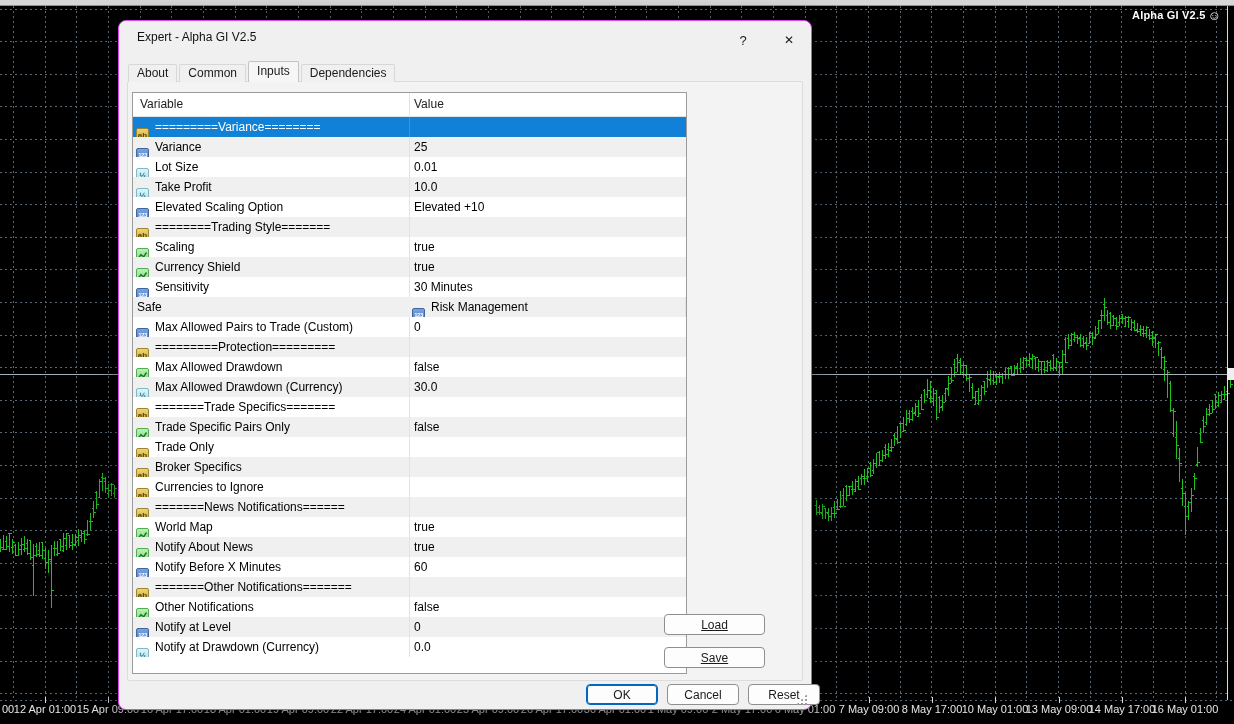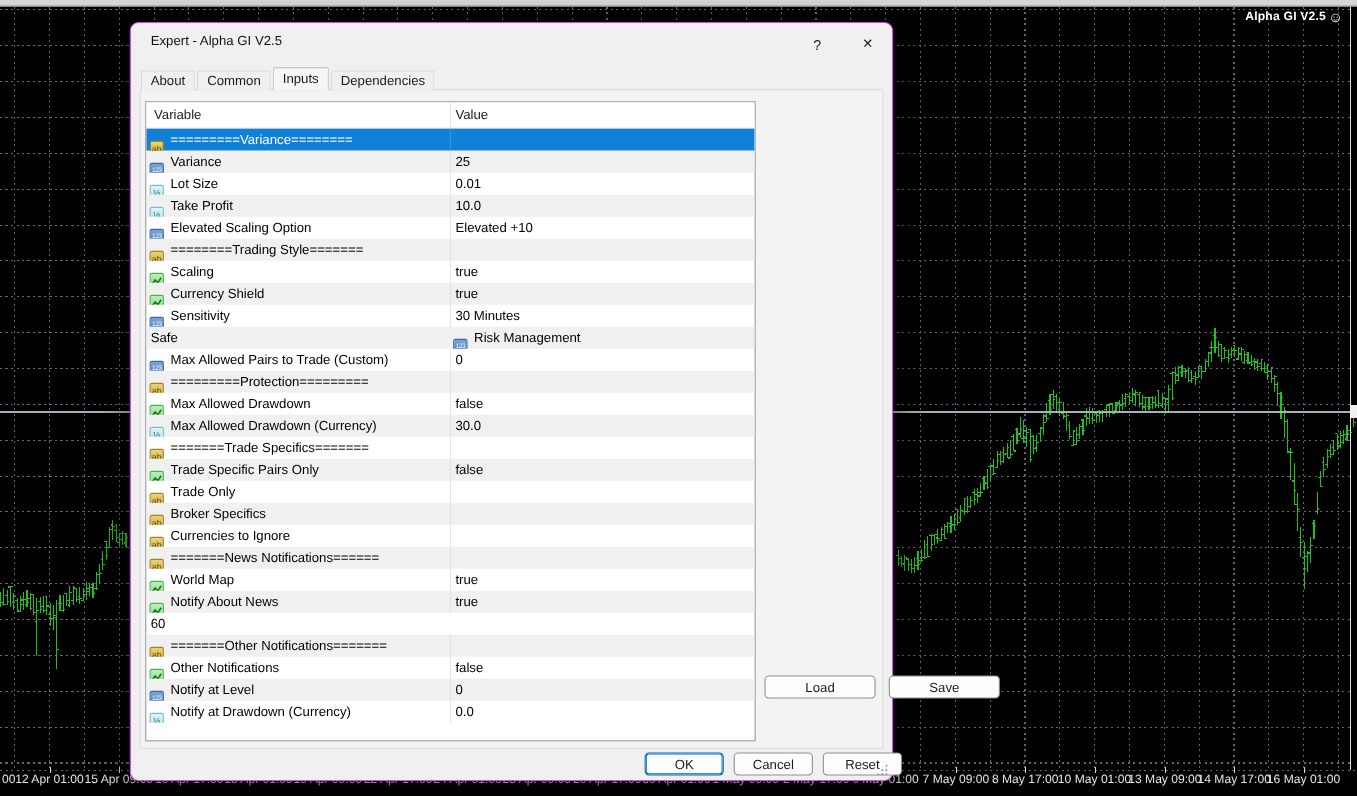--- a/index.html
+++ b/index.html
@@ -41,27 +41,27 @@
   .row{display:flex;height:20px;font-size:12px;color:#000;}
   .row.alt{background:#f0f0f0;}
   .row.selected{background:#1180d7;color:#fff;}
   .cell{box-sizing:border-box;display:flex;align-items:center;overflow:hidden;white-space:nowrap;}
   .cell.var{width:277px;padding-left:3px;border-right:1px solid #e3e3e3;}
   .row.selected .cell.var{border-right-color:#3b93e0;}
   .cell.val{flex:1;padding-left:4px;}
   .cell.var .lbl{margin-left:6px;}
 
   .icon{width:13px;height:15px;border-radius:2px;box-sizing:border-box;display:flex;align-items:center;
-        justify-content:center;flex:0 0 13px;font-weight:normal;margin-top:16px;}
+        justify-content:center;flex:0 0 13px;font-weight:bold;margin-top:16px;}
   .icon.str{background:linear-gradient(#ecd476,#c7a43c);border:1px solid #a08428;color:#5a4500;font-size:8px;}
   .icon.int{background:linear-gradient(#7aa4dd,#4a77b8);border:1px solid #3f66a0;color:#fff;font-size:6px;letter-spacing:-.5px;}
   .icon.dbl{background:linear-gradient(#dff4f9,#a9dde8);border:1px solid #7fb9c6;color:#1f6c7a;font-size:8px;}
   .icon.bool{background:linear-gradient(#bdeebd,#84d584);border:1px solid #4faf4f;}
 
-  #side-buttons{position:absolute;left:567px;top:532px;display:flex;gap:12px;}
+  #side-buttons{position:absolute;left:536px;top:532px;display:flex;flex-direction:column;gap:12px;text-decoration:underline;}
   .btn{box-sizing:border-box;width:101px;height:21px;background:#fdfdfd;border:1px solid #8f8f8f;border-radius:4px;
        font-family:"Liberation Sans",sans-serif;font-size:12px;color:#1a1a1a;display:flex;align-items:center;justify-content:center;}
   #bottom-buttons{position:absolute;left:451px;top:663px;display:flex;gap:9px;padding-left:16px;}
   #bottom-buttons .btn{width:72px;}
   .btn.default{border:1px solid #0067c0;box-shadow:0 0 0 1px #0067c0 inset;}
 
   .grip{position:absolute;right:4px;bottom:4px;width:11px;height:11px;
         background-image:radial-gradient(#9a9a9a 1px,transparent 1.2px);background-size:4px 4px;
         clip-path:polygon(100% 0,100% 100%,0 100%);}
 </style>
@@ -914,20 +914,24 @@
                 <span class="icon bool">
                   <svg width="11" height="11" viewBox="0 0 11 11">
                     <polyline points="1.5,8 4,4.5 6.5,7 9.5,2.5" fill="none" stroke="#1c7a1c" stroke-width="1.4"></polyline>
                   </svg>
                 </span>
                 <span class="lbl">Notify About News</span>
               </div>
               <div class="cell val">true</div>
             </div>
             <div class="row">
+              <div class="cell var">
+                <span class="icon int">123</span>
+                <span class="lbl">Notify Before X Minutes</span>
+              </div>
               <div class="cell val">60</div>
             </div>
             <div class="row alt">
               <div class="cell var">
                 <span class="icon str">ab</span>
                 <span class="lbl">=======Other Notifications=======</span>
               </div>
               <div class="cell val"></div>
             </div>
             <div class="row">

